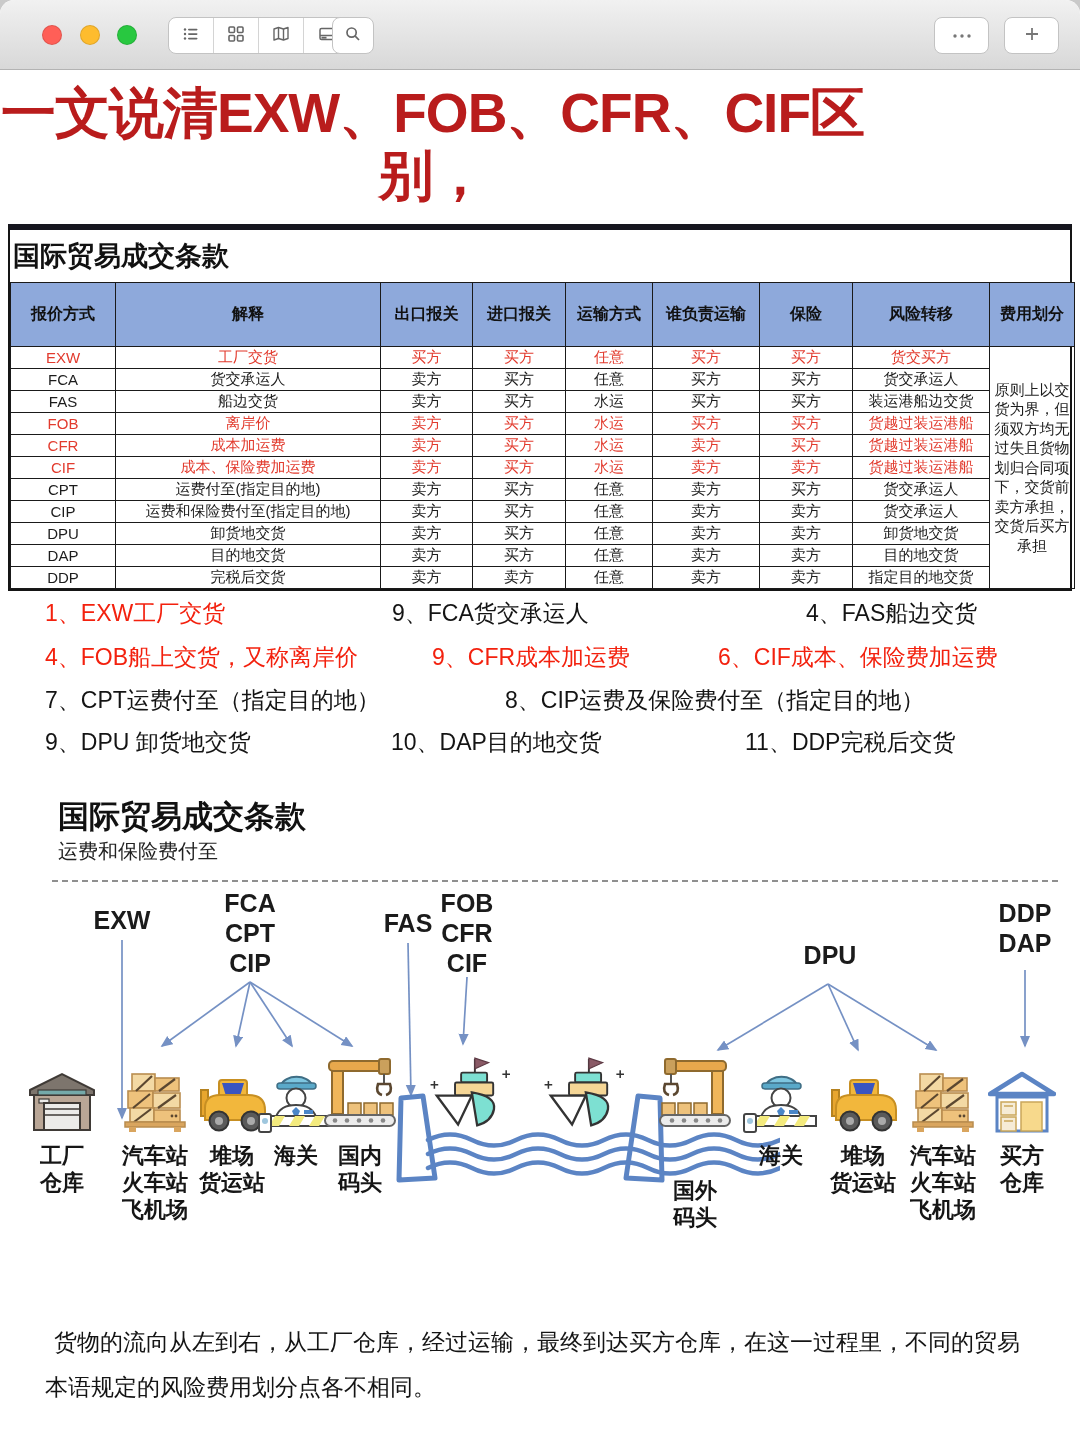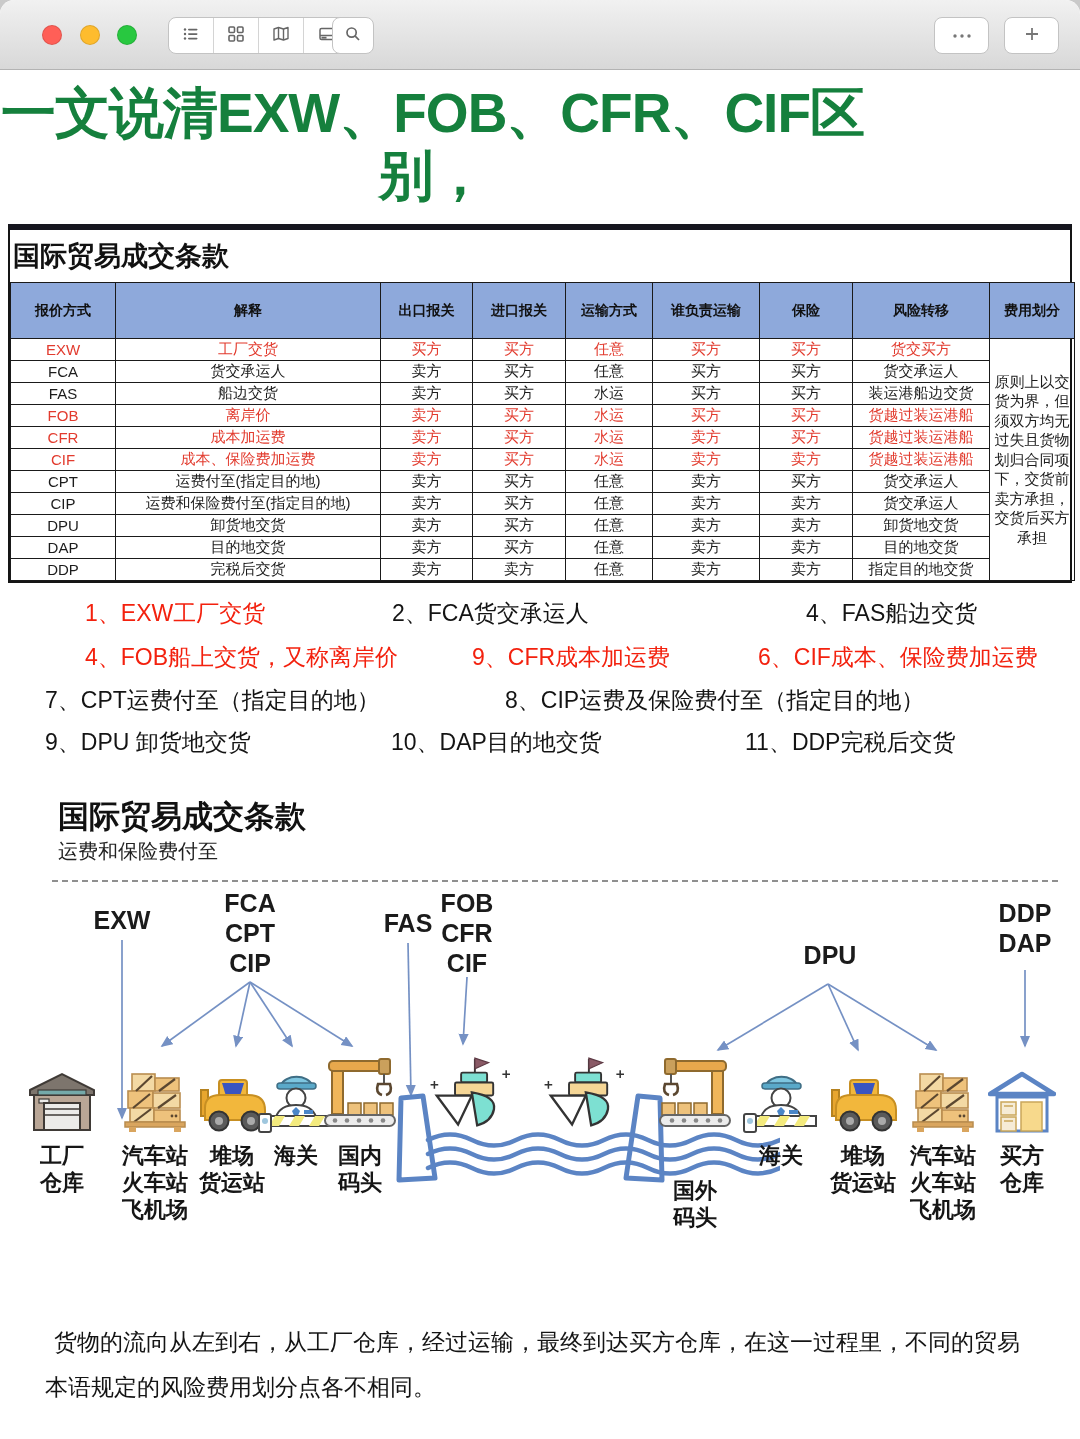--- a/index.html
+++ b/index.html
@@ -20,39 +20,39 @@
   .seg-btn { width:45px; display:flex; align-items:center; justify-content:center; border-right:1px solid #d4d4d4; cursor:default; }
   .seg-btn:last-child { border-right:none; }
   .round-btn { position:absolute; top:17px; height:37px; background:#fff; border:1px solid #c3c3c3;
                border-radius:8px; display:flex; align-items:center; justify-content:center; }
   .search-btn { left:332px; width:42px; }
   .more-btn { left:934px; width:55px; }
   .plus-btn { left:1004px; width:55px; }
 
   
   .main-title { position:absolute; left:0; width:865px; text-align:center; font-weight:900;
-                font-size:55px; line-height:62px; color:#15803d; letter-spacing:-1px; }
+                font-size:55px; line-height:62px; color:#b91c1c; letter-spacing:-1px; }
   #title1 { top:82px; } #title2 { top:148px; }
 
   
   .table-box { position:absolute; left:8px; top:224px; width:1064px; background:#fff;
                border:2px solid #151515; border-top:6px solid #16161f; }
   .table-title { height:52px; display:flex; align-items:center; padding-left:3px;
                  font-size:27px; font-weight:800; color:#111; }
   table { width:100%; border-collapse:collapse; table-layout:fixed; }
   th, td { border:1px solid #1a1a1a; text-align:center; overflow:hidden; white-space:nowrap; }
-  th { height:56px; background:var(--table-header-bg); font-size:14px; font-weight:700; color:#111; }
+  th { height:64px; background:var(--table-header-bg); font-size:16px; font-weight:700; color:#111; }
   td { height:22px; font-size:15px; color:#1c1c1c; padding:0 1px; }
   tr.red td { color:var(--table-red); }
   td.merged { white-space:normal; font-size:15px; line-height:19.5px; padding:12px 3px;
               vertical-align:middle; color:#1c1c1c !important; }
 
   
   .term-item { position:absolute; font-size:23px; font-weight:500; color:#141414; white-space:nowrap; }
-  .term-item.red { color:var(--list-red);margin-left:40px; }
+  .term-item.red { color:var(--list-red); }
 
   
   .diagram { position:absolute; left:0; top:790px; width:1080px; height:448px; }
   .dg-heading { position:absolute; left:58px; top:6px; font-size:31px; font-weight:800; color:#111; }
   .dg-sub { position:absolute; left:58px; top:48px; font-size:20px; color:#222; }
   .dg-dash { position:absolute; left:52px; top:90px; width:1006px; border-top:2px dashed #8f8f8f; }
   .pre { white-space:pre-line; }
   .dterm { position:absolute; transform:translateX(-50%); text-align:center; font-size:25px;
            line-height:30px; font-weight:700; color:#1b1b1b; }
   .arrow-layer { position:absolute; left:0; top:0; pointer-events:none; }
@@ -290,21 +290,21 @@
             <td>卖方</td>
             <td>卖方</td>
             <td>指定目的地交货</td>
           </tr>
         </tbody>
     </table>
   </div>
 
   <div id="terms-host">
       <div class="term-item red" style="left: 45px; top: 598px;">1、EXW工厂交货</div>
-      <div class="term-item" style="left: 392px; top: 598px;">2、FCA货交承运人</div>
+      <div class="term-item" style="left: 392px; top: 598px;">9、FCA货交承运人</div>
       <div class="term-item" style="left: 806px; top: 598px;">4、FAS船边交货</div>
       <div class="term-item red" style="left: 45px; top: 642px;">4、FOB船上交货，又称离岸价</div>
       <div class="term-item red" style="left: 432px; top: 642px;">9、CFR成本加运费</div>
       <div class="term-item red" style="left: 718px; top: 642px;">6、CIF成本、保险费加运费</div>
       <div class="term-item" style="left: 45px; top: 685px;">7、CPT运费付至（指定目的地）</div>
       <div class="term-item" style="left: 505px; top: 685px;">8、CIP运费及保险费付至（指定目的地）</div>
       <div class="term-item" style="left: 45px; top: 727px;">9、DPU 卸货地交货</div>
       <div class="term-item" style="left: 345px; top: 727px; margin-left: 46px;">10、DAP目的地交货</div>
       <div class="term-item" style="left: 745px; top: 727px;">11、DDP完税后交货</div>
     </div>

